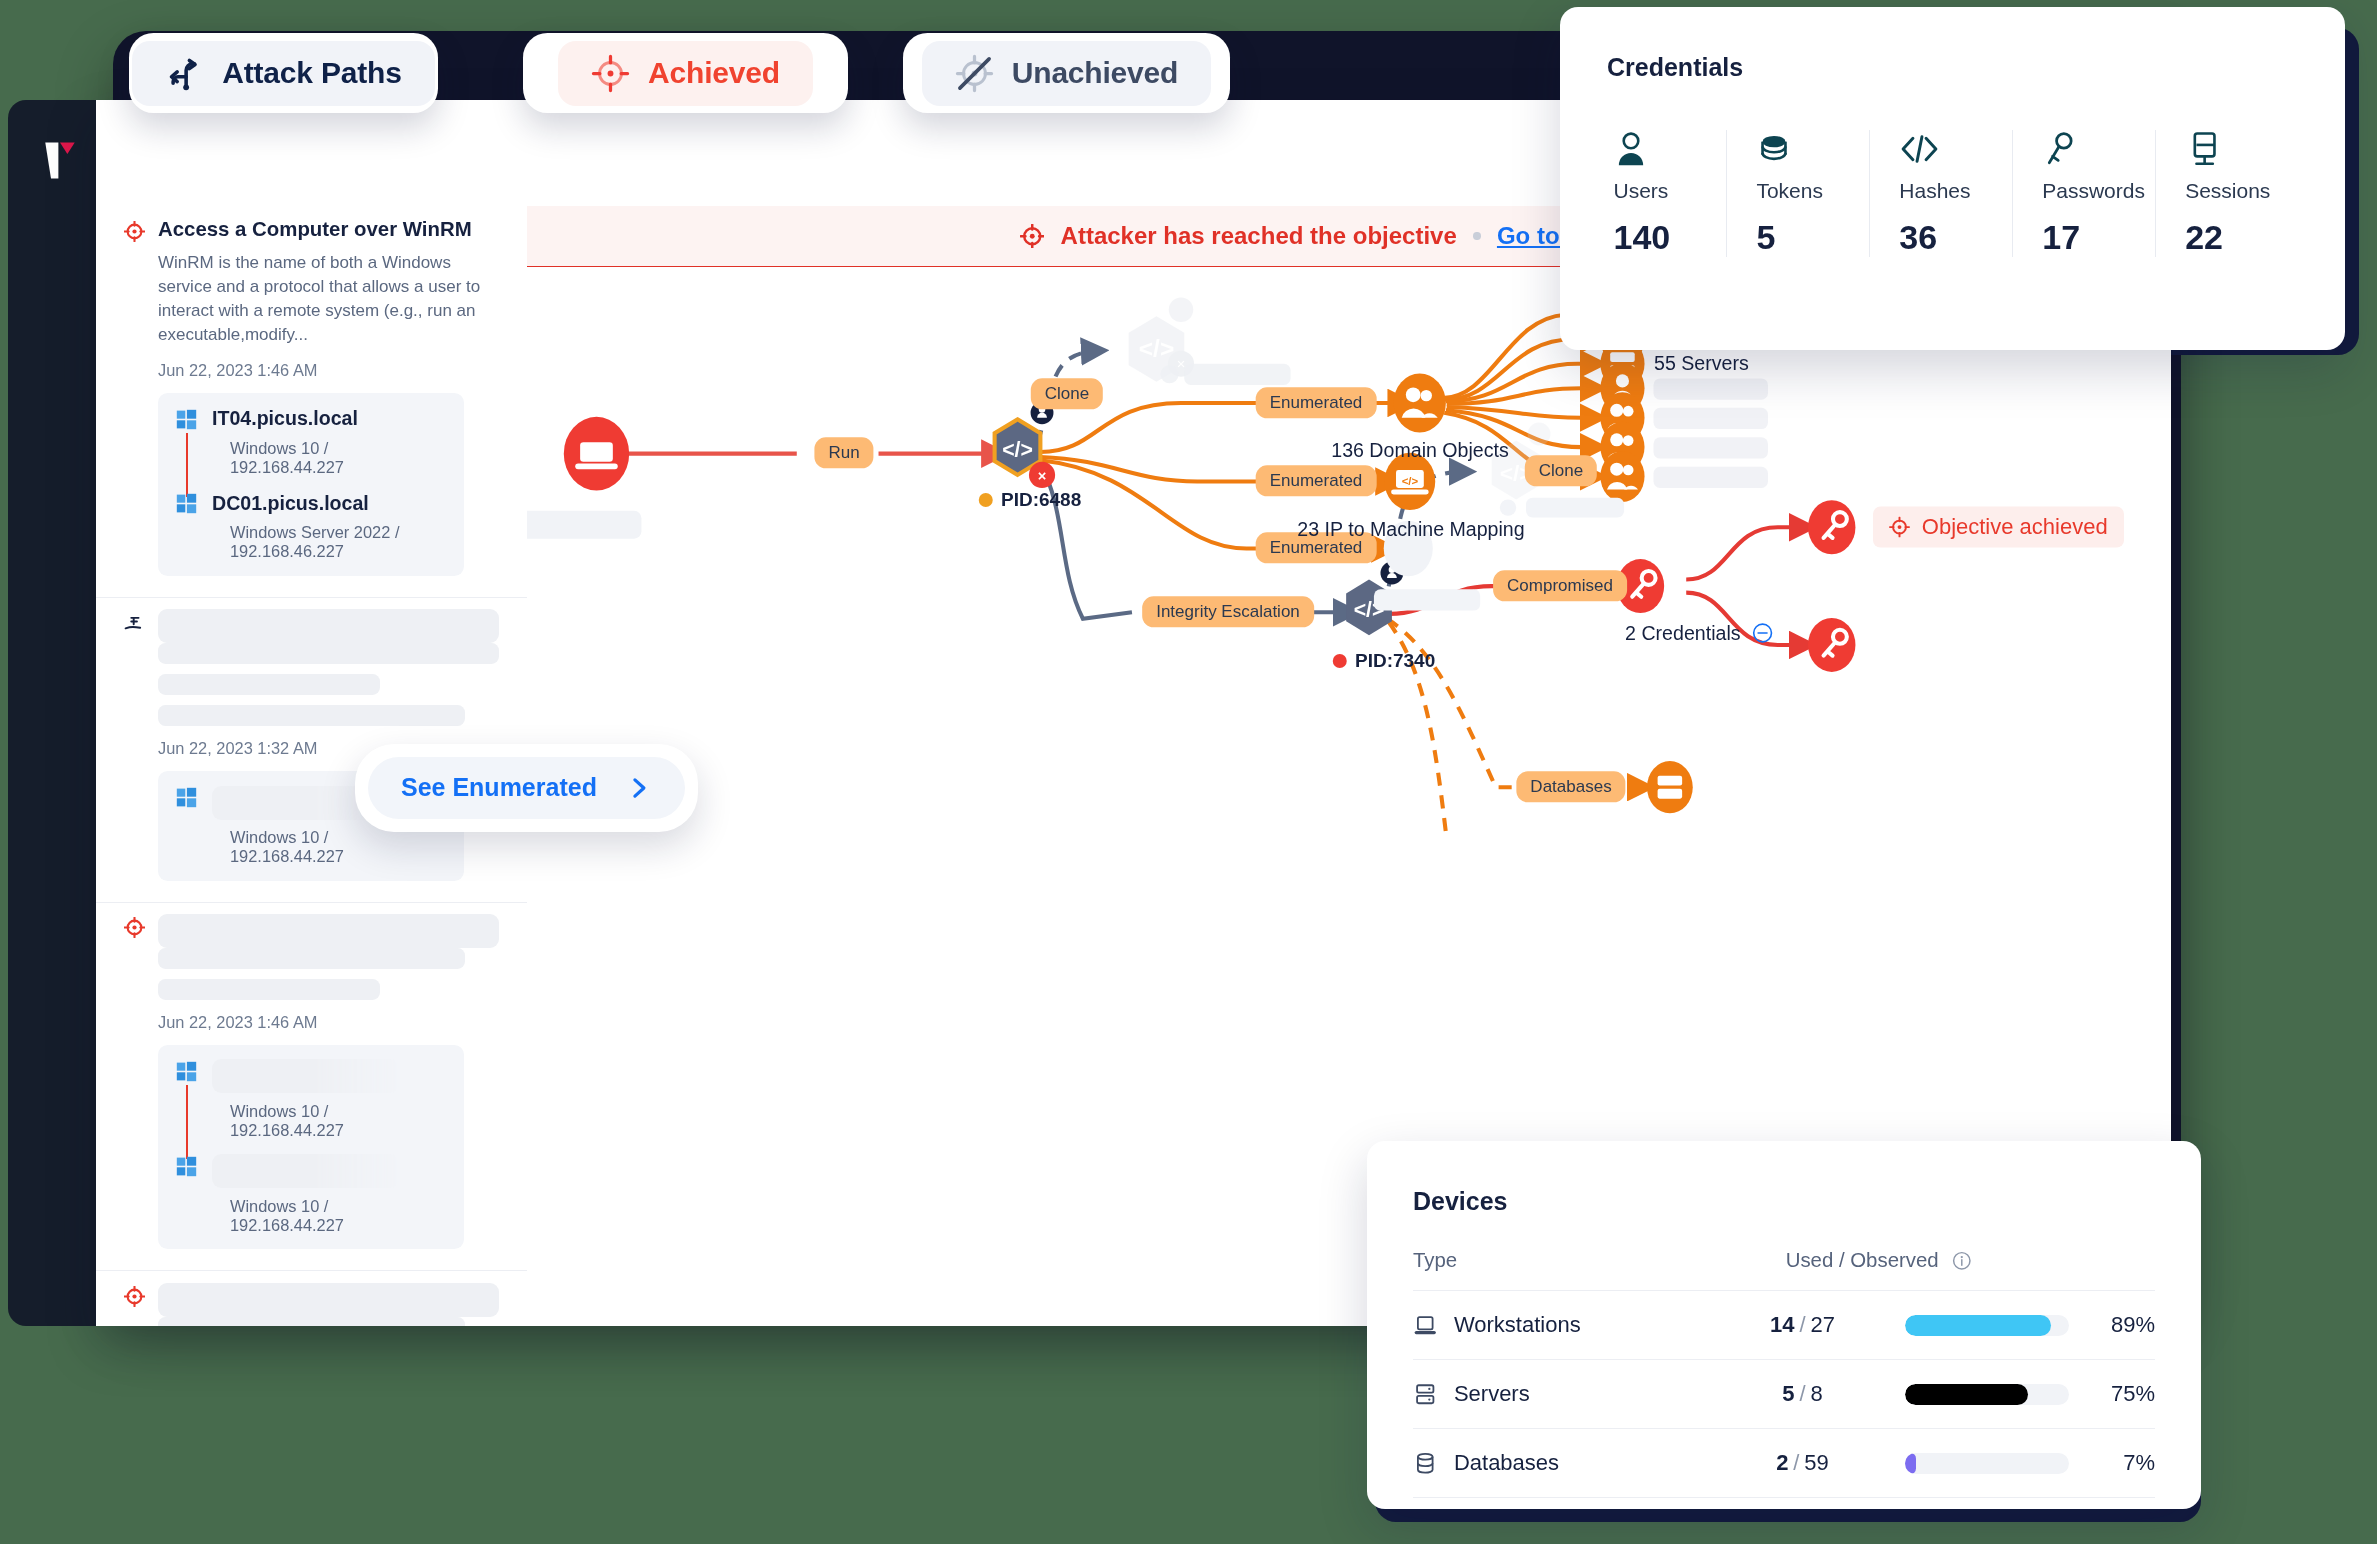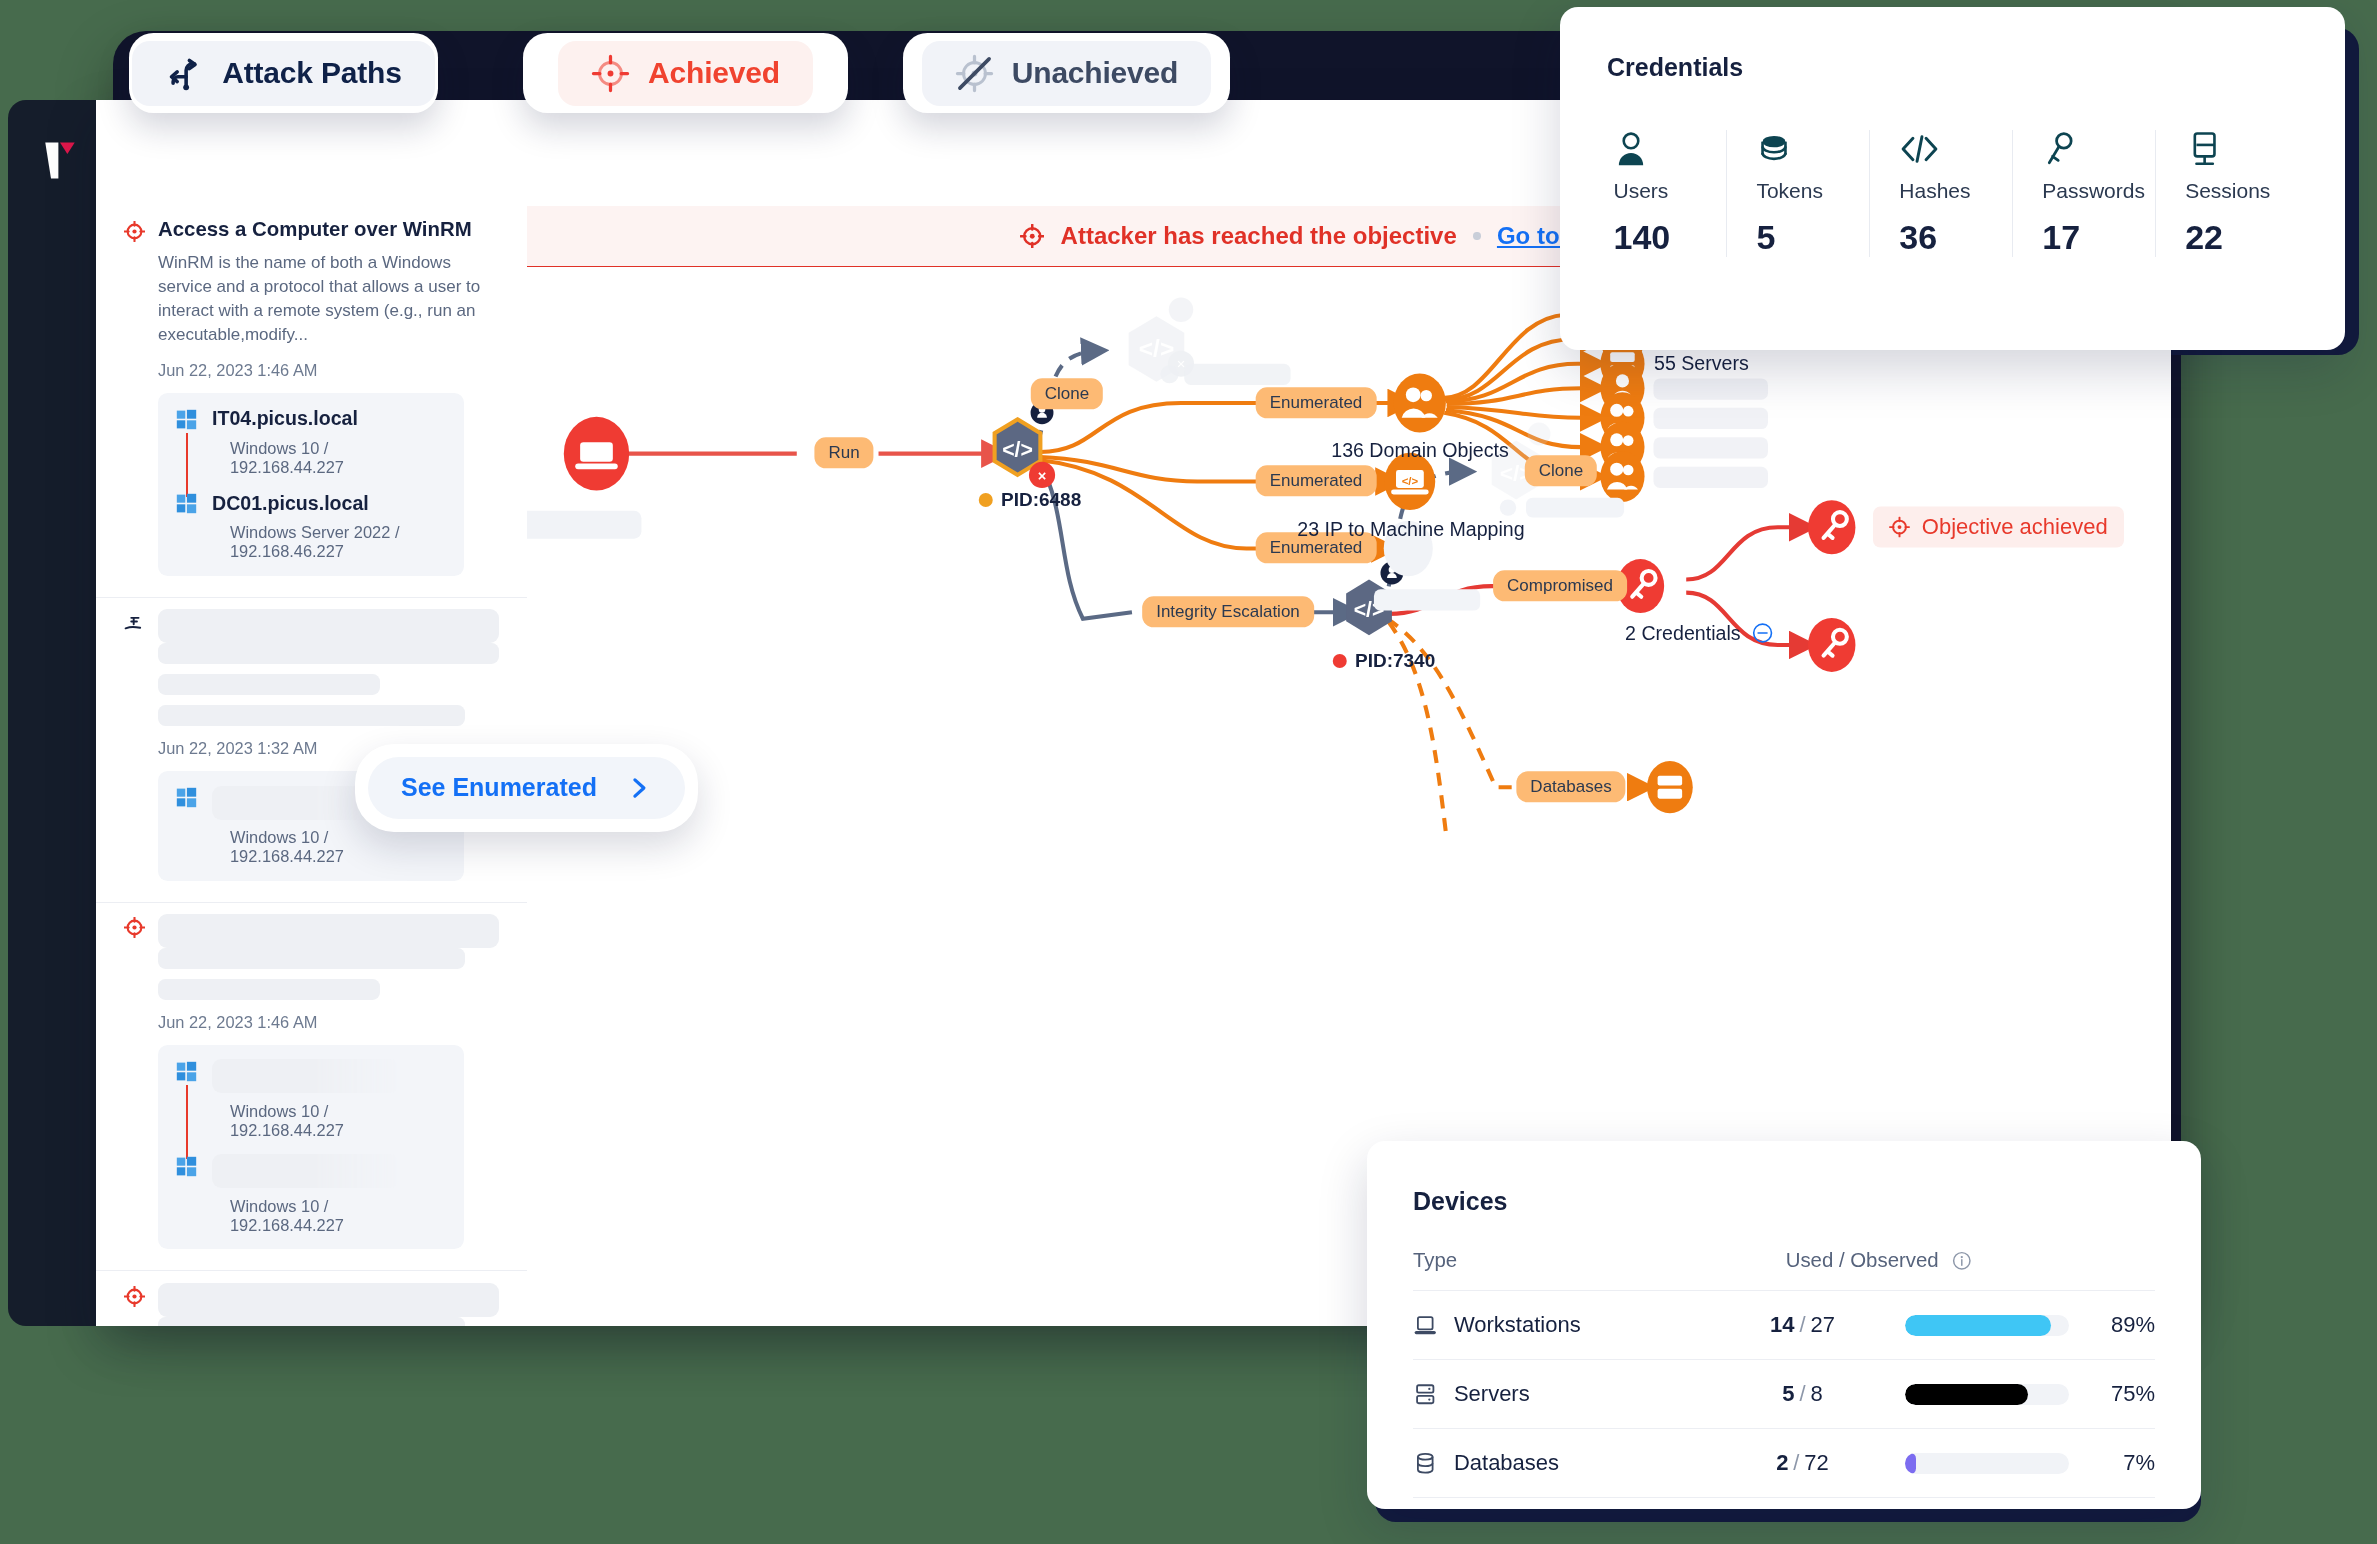--- a/index.html
+++ b/index.html
@@ -688,21 +688,21 @@
           <svg class="dev-ico" viewBox="0 0 30 30">
             <ellipse cx="15" cy="7" rx="9" ry="3.6" fill="none" stroke="#3d4a63" stroke-width="2.2"></ellipse>
             <path d="M6 7v16 a9 3.6 0 0 0 18 0 V7" fill="none" stroke="#3d4a63" stroke-width="2.2"></path>
             <path d="M6 15 a9 3.6 0 0 0 18 0" fill="none" stroke="#3d4a63" stroke-width="2.2"></path>
             </svg>
           <div class="dev-name">Databases</div>
         </div>
         <div class="c-used">
           <span class="used-a">2</span>
           <span class="used-s">/</span>
-          <span class="used-b">72</span>
+          <span class="used-b">59</span>
         </div>
         <div class="c-bar">
           <div class="bar-track">
             <div class="bar-fill" style="width:7%;background:#7c6cf0"></div>
           </div>
           <div class="pct">7%</div>
         </div>
       </div>
     </div>
   </div>

